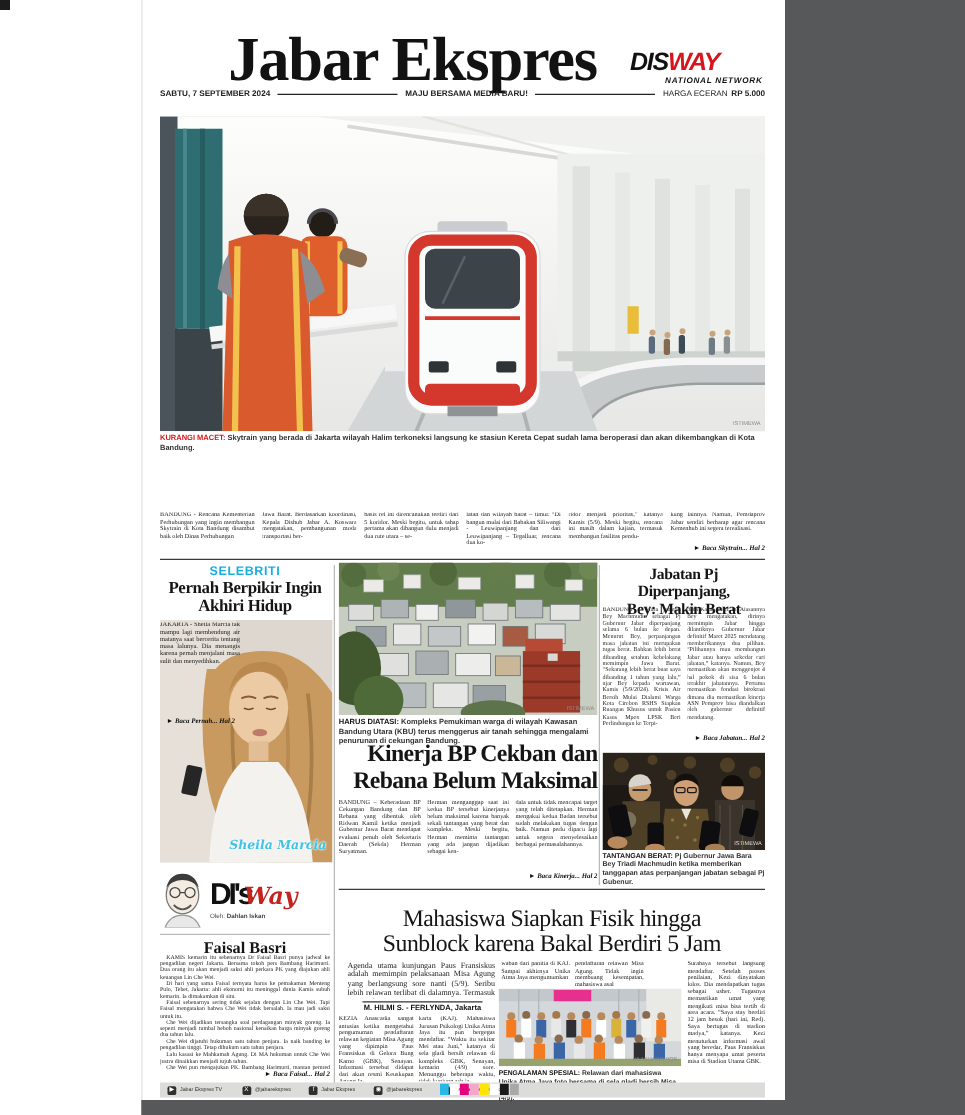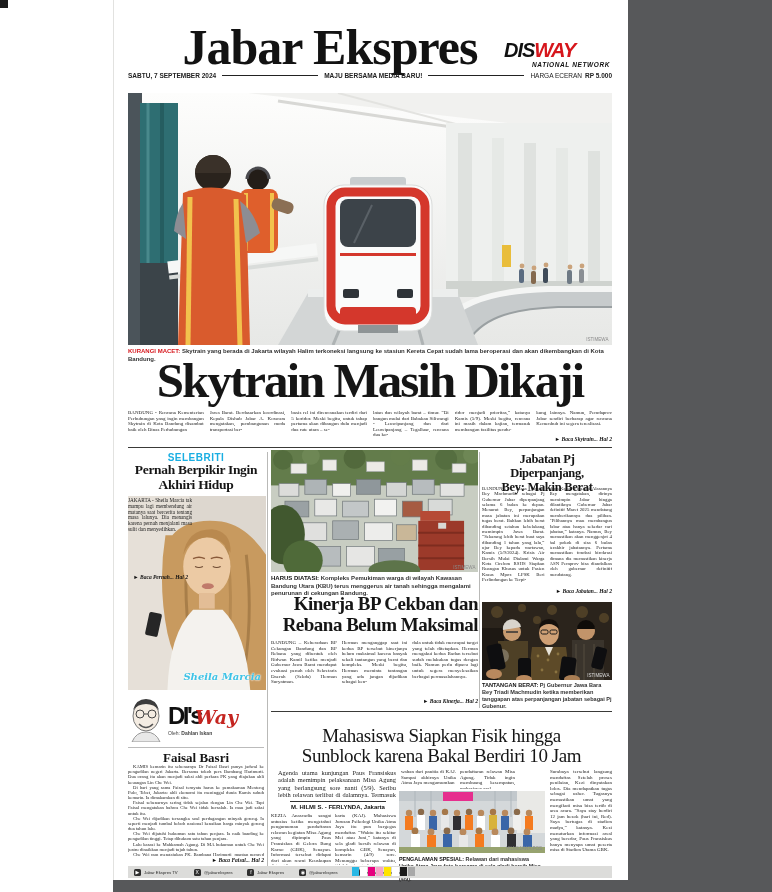--- a/index.html
+++ b/index.html
@@ -165,21 +165,20 @@
         <path d="M112,108 Q126,118 132,140 L118,150 Z" fill="#8d8d93"></path>
       </g>
     </svg>
     <div class="abs credit" style="right:4px;bottom:2px;">ISTIMEWA</div>
   </div>
   <div class="abs caption" style="left:128px;top:348px;width:484px;">
     <span class="lead red">KURANGI MACET:</span>
     <span class="rest">Skytrain yang berada di Jakarta wilayah Halim terkoneksi langsung ke stasiun Kereta Cepat sudah lama beroperasi dan akan dikembangkan di Kota Bandung.</span>
   </div>
 
-  <div class="abs hl-serif hl-main" style="left:128px;top:356px;width:484px;">Skytrain Masih Dikaji</div>
   <div class="abs" style="left:128px;top:410px;width:484px;height:35px;display:flex;gap:6px;">
     <div class="bodytext col">BANDUNG - Rencana Kementerian Perhubungan yang ingin membangun Skytrain di Kota Bandung disambut baik oleh Dinas Perhubungan</div>
     <div class="bodytext col">Jawa Barat. Berdasarkan koordinasi, Kepala Dishub Jabar A. Koswara mengatakan, pembangunan moda transportasi ber-</div>
     <div class="bodytext col">basis rel ini direncanakan terdiri dari 5 koridor. Meski begitu, untuk tahap pertama akan dibangun dulu menjadi dua rute utara – se-</div>
     <div class="bodytext col">latan dan wilayah barat – timur. “Di bangun mulai dari Babakan Siliwangi - Leuwipanjang dan dari Leuwipanjang – Tegalluar, rencana dua ko-</div>
     <div class="bodytext col">ridor menjadi prioritas,” katanya Kamis (5/9). Meski begitu, rencana ini masih dalam kajian, termasuk membangun fasilitas pendu-</div>
     <div class="col">
       <div class="bodytext" style="height:26px;">kung lainnya. Namun, Pemdaprov Jabar sendiri berharap agar rencana Kemenhub ini segera terealisasi.</div>
       <div class="jump">► Baca Skytrain... Hal 2</div>
     </div>
@@ -379,21 +378,21 @@
     <div class="abs credit" style="right:3px;bottom:1px;color:#ddd;">ISTIMEWA</div>
   </div>
   <div class="abs caption" style="left:482px;top:682px;width:130px;font-size:5.6px;">
     <span class="lead">TANTANGAN BERAT:</span>
     <span class="rest">Pj Gubernur Jawa Bara Bey Triadi Machmudin ketika memberikan tanggapan atas perpanjangan jabatan sebagai Pj Gubenur.</span>
   </div>
 
   <div class="abs hrule" style="left:271px;top:711px;width:341px;"></div>
   <div class="abs hl-serif" style="left:271px;top:726px;width:341px;font-size:19px;line-height:1.05;letter-spacing:-.4px;font-weight:400;">
     <div>Mahasiswa Siapkan Fisik hingga</div>
-    <div>Sunblock karena Bakal Berdiri 10 Jam</div>
+    <div>Sunblock karena Bakal Berdiri 5 Jam</div>
   </div>
   <div class="abs bodytext" style="left:278px;top:769px;width:118px;font-size:6.4px;line-height:1.15;height:30px;">Agenda utama kunjungan Paus Fransiskus adalah memimpin pelaksanaan Misa Agung yang berlangsung sore nanti (5/9). Seribu lebih relawan terlibat di dalamnya. Termasuk para mahasiswa.</div>
   <div class="abs byline-box" style="left:290px;top:801px;width:96px;">M. HILMI S. - FERLYNDA, Jakarta</div>
   <div class="abs bodytext" style="left:271px;top:813px;width:60px;height:52px;">KEZIA Anascadia sangat antusias ketika mengetahui pengumuman pendaftaran relawan kegiatan Misa Agung yang dipimpin Paus Fransiskus di Gelora Bung Karno (GBK), Senayan. Informasi tersebut didapat dari akun resmi Keuskupan Agung Ja-</div>
   <div class="abs bodytext" style="left:335px;top:813px;width:61px;height:52px;">karta (KAJ). Mahasiswa Jurusan Psikologi Unika Atma Jaya itu pun bergegas mendaftar. “Waktu itu sekitar Mei atau Juni,” katanya di sela gladi bersih relawan di kompleks GBK, Senayan, kemarin (4/9) sore. Menunggu beberapa waktu, tidak kunjung ada ja-</div>
   <div class="abs bodytext" style="left:401px;top:769px;width:55px;height:20px;">waban dari panitia di KAJ. Sampai akhirnya Unika Atma Jaya mengumumkan</div>
   <div class="abs bodytext" style="left:460px;top:769px;width:55px;height:20px;">pendaftaran relawan Misa Agung. Tidak ingin membuang kesempatan, mahasiswa asal</div>
   <div class="abs photo" style="left:399px;top:791px;width:146px;height:62px;">
     <svg viewBox="0 0 146 62" preserveAspectRatio="none">
       <rect width="146" height="62" fill="#d4d8da"></rect>

